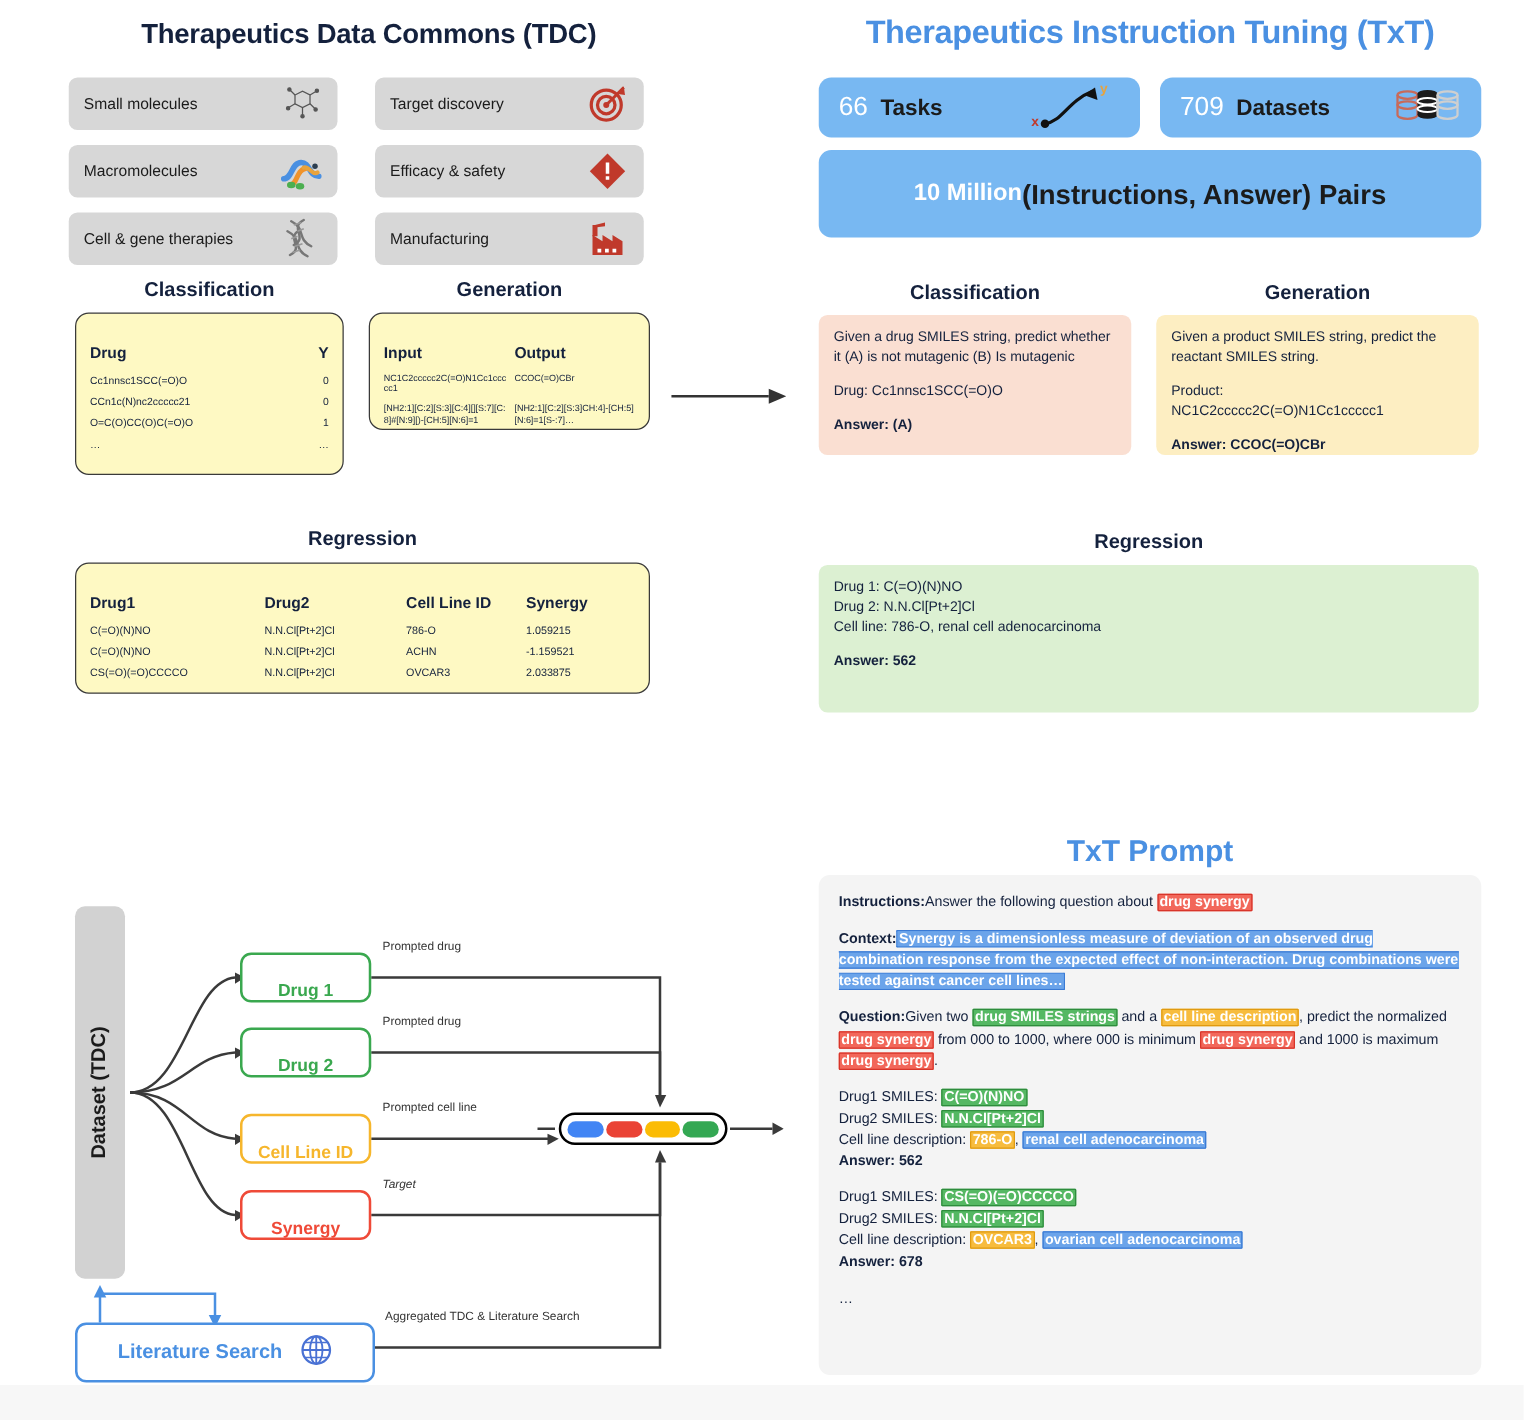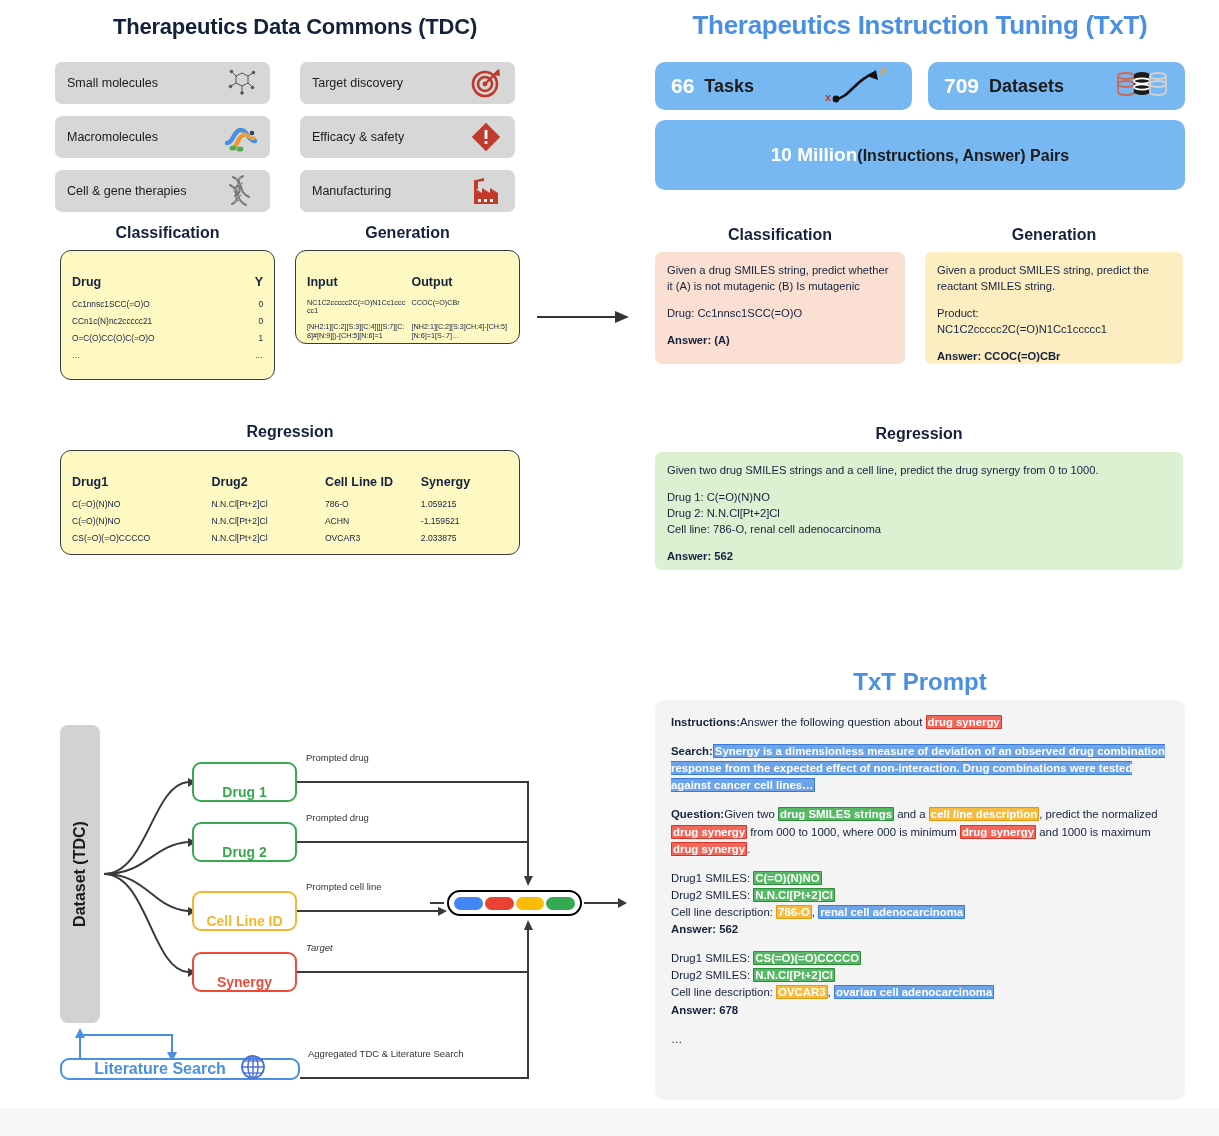--- a/index.html
+++ b/index.html
@@ -39,29 +39,29 @@
   .tdc-cell .ico { width:34px; height:34px; flex:0 0 34px; display:flex; align-items:center; justify-content:center; }
 
   
   .txt-stats { position:absolute; left:655px; top:62px; width:530px; }
   .stat-row { display:flex; gap:16px; margin-bottom:10px; }
   .stat-box {
     background:#78b8f2; border-radius:10px; height:48px;
     display:flex; align-items:center; padding:0 16px; gap:10px;
   }
   .stat-box.half { flex:1; }
-  .stat-num { font-size:21px; font-weight:700; color:#ffffff; }
+  .stat-num { font-size:21px; font-weight:400; color:#ffffff; }
   .stat-lbl { font-size:18px; font-weight:600; color:#1b1b1b; }
   .stat-ico { margin-left:auto; display:flex; align-items:center; }
   .stat-wide {
     background:#78b8f2; border-radius:10px; height:70px; width:100%;
     display:flex; flex-direction:row; align-items:center; justify-content:center;
   }
   .stat-wide .l1 { font-size:19px; font-weight:700; color:#ffffff; }
-  .stat-wide .l2 { font-size:16px; font-weight:600; color:#1b1b1b; margin-top:2px; }
+  .stat-wide .l2 { font-size:22px; font-weight:600; color:#1b1b1b; margin-top:2px; }
 
   
   .tbl-title { position:absolute; text-align:center; font-size:16px; font-weight:700; color:#14213d; }
   .tbl-card {
     position:absolute; border:1.4px solid #3a3a3a; border-radius:11px;
     background:#fef9c3; padding:23px 11px; overflow:hidden;
   }
   .tbl { width:100%; border-collapse:collapse; table-layout:fixed; }
   .tbl th {
     text-align:left; font-size:12.5px; font-weight:700; color:#14213d;
@@ -135,21 +135,21 @@
   #node-cell  { left:140px; top:201px; border-color:#f5b game; }
   #node-cell  { left:140px; top:201px; border-color:#f6b62c; color:#f6b62c; }
   #node-syn   { left:140px; top:262px; border-color:#ef4a38; color:#ef4a38; }
   .edge-lbl { position:absolute; font-size:9.5px; color:#333; white-space:nowrap; }
   #lbl-1 { left:254px; top:62px; }
   #lbl-2 { left:254px; top:122px; }
   #lbl-3 { left:254px; top:191px; }
   #lbl-4 { left:254px; top:252px;font-style:italic; }
   #lbl-5 { left:256px; top:358px; }
   .lit-box {
-    position:absolute; left:8px; top:368px; width:240px; height:22px;
+    position:absolute; left:8px; top:368px; width:240px; height:48px;
     background:#fff; border:2.2px solid #4a90e2; border-radius:9px;
     display:flex; align-items:center; justify-content:center; gap:14px;
   }
   .lit-box .t { font-size:16px; font-weight:700; color:#4a90e2; }
   .token-bar {
     position:absolute; left:395px; top:200px; width:135px; height:26px;
     background:#fff; border:2.4px solid #000; border-radius:13px;
     display:flex; align-items:center; gap:2px; padding:0 5px;
   }
   .tok { flex:1; height:13px; border-radius:7px; }
@@ -453,21 +453,20 @@
       <span>NC1C2ccccc2C(=O)N1Cc1ccccc1</span>
     </p>
     <p>
       <b>Answer:</b>
       <b>CCOC(=O)CBr</b>
     </p>
   </div>
 
   <div class="pc-title" id="rreg-title">Regression</div>
   <div class="pc-box" id="rreg-box">
-    <p>Given two drug SMILES strings and a cell line, predict the drug synergy from 0 to 1000.</p>
     <p>
       <span>Drug 1: C(=O)(N)NO</span><br>
       <span>Drug 2:  N.N.Cl[Pt+2]Cl</span><br>
       <span>Cell line: 786-O, renal cell adenocarcinoma</span>
     </p>
     <p>
       <b>Answer:</b>
       <b>562</b>
     </p>
   </div>
@@ -562,21 +561,21 @@
   </div>
 
   <div class="prompt-title">TxT Prompt</div>
   <div class="prompt-panel">
 
     <p>
       <b>Instructions:</b><span>Answer the following question about </span><span class="hl hl-red">drug synergy</span>
     </p>
 
     <p>
-      <b>Search:</b><span class="hl hl-blue">Synergy is a dimensionless measure of deviation of an observed drug combination response from the expected effect of non-interaction. Drug combinations were tested against cancer cell lines…</span>
+      <b>Context:</b><span class="hl hl-blue">Synergy is a dimensionless measure of deviation of an observed drug combination response from the expected effect of non-interaction. Drug combinations were tested against cancer cell lines…</span>
     </p>
 
     <p>
       <b>Question:</b><span>Given two </span><span class="hl hl-green">drug SMILES strings</span><span> and a </span><span class="hl hl-yellow">cell line description</span><span>, predict the normalized </span><span class="hl hl-red">drug synergy</span><span> from 000 to 1000, where 000 is minimum </span><span class="hl hl-red">drug synergy</span><span> and 1000 is maximum </span><span class="hl hl-red">drug synergy</span><span>.</span>
     </p>
 
     <p>
       <span>Drug1 SMILES: </span><span class="hl hl-green">C(=O)(N)NO</span><br>
       <span>Drug2 SMILES: </span><span class="hl hl-green">N.N.Cl[Pt+2]Cl</span><br>
       <span>Cell line description: </span><span class="hl hl-yellow">786-O</span><span>, </span><span class="hl hl-blue">renal cell adenocarcinoma</span><br>

